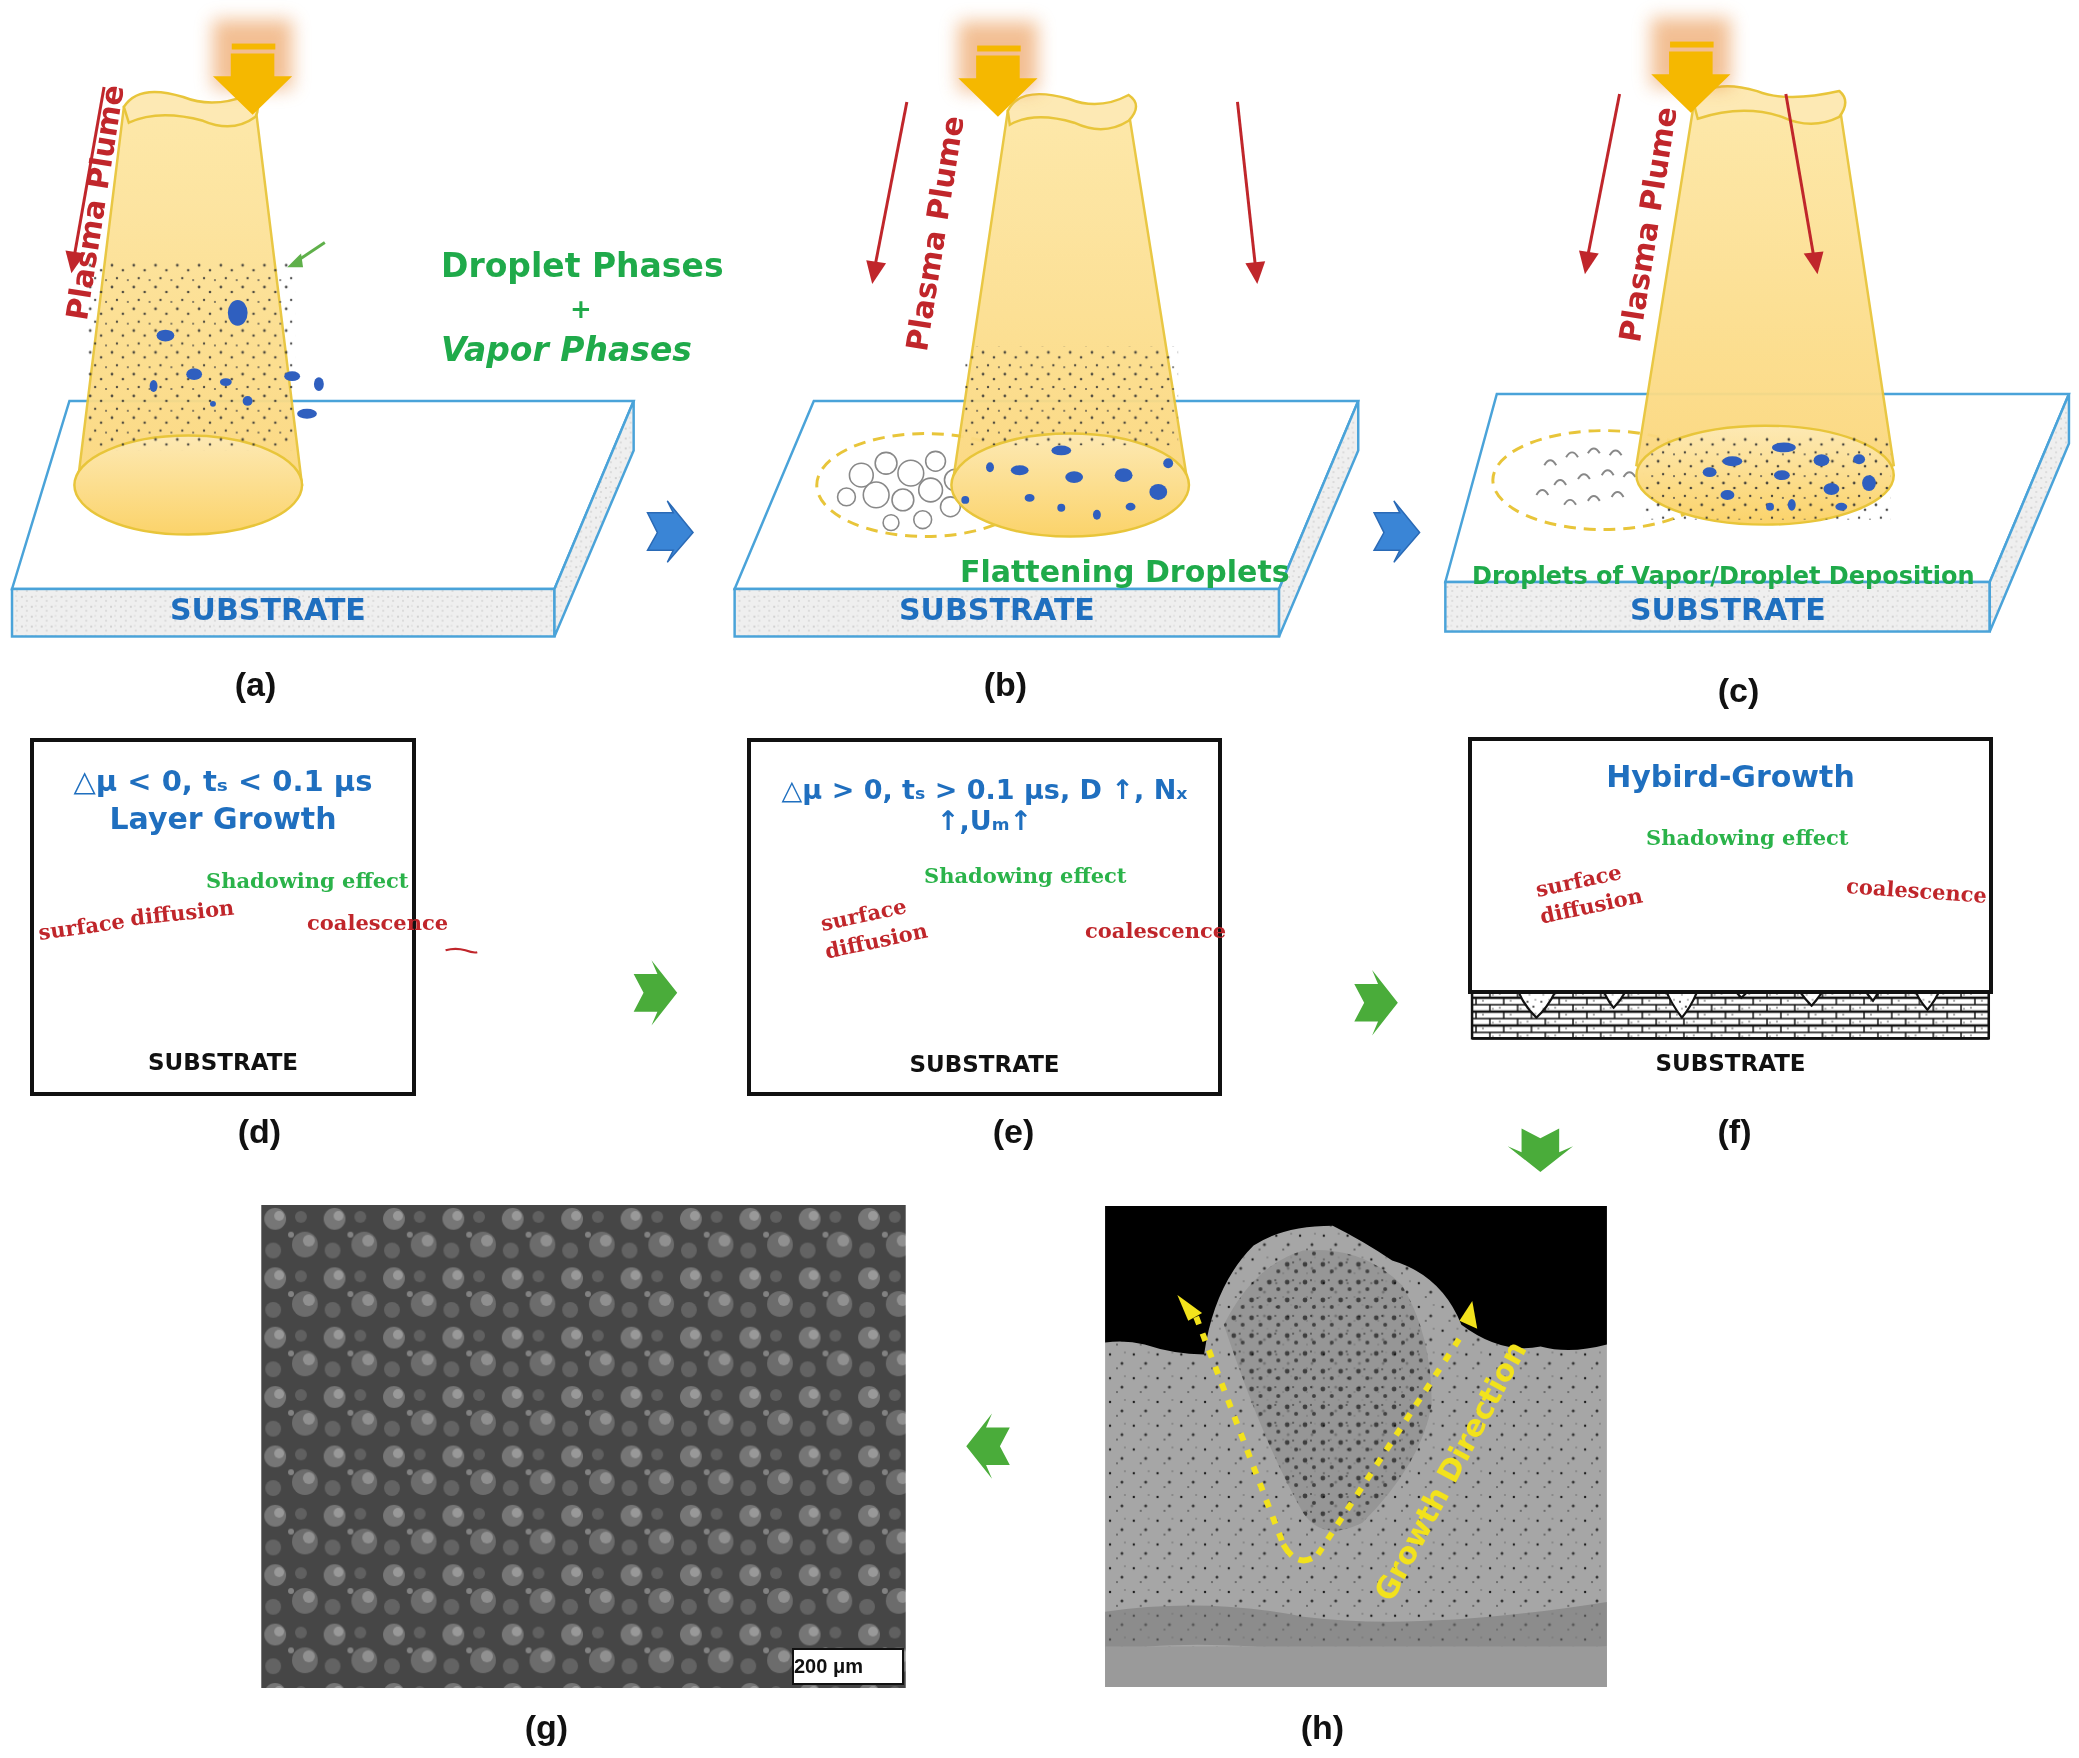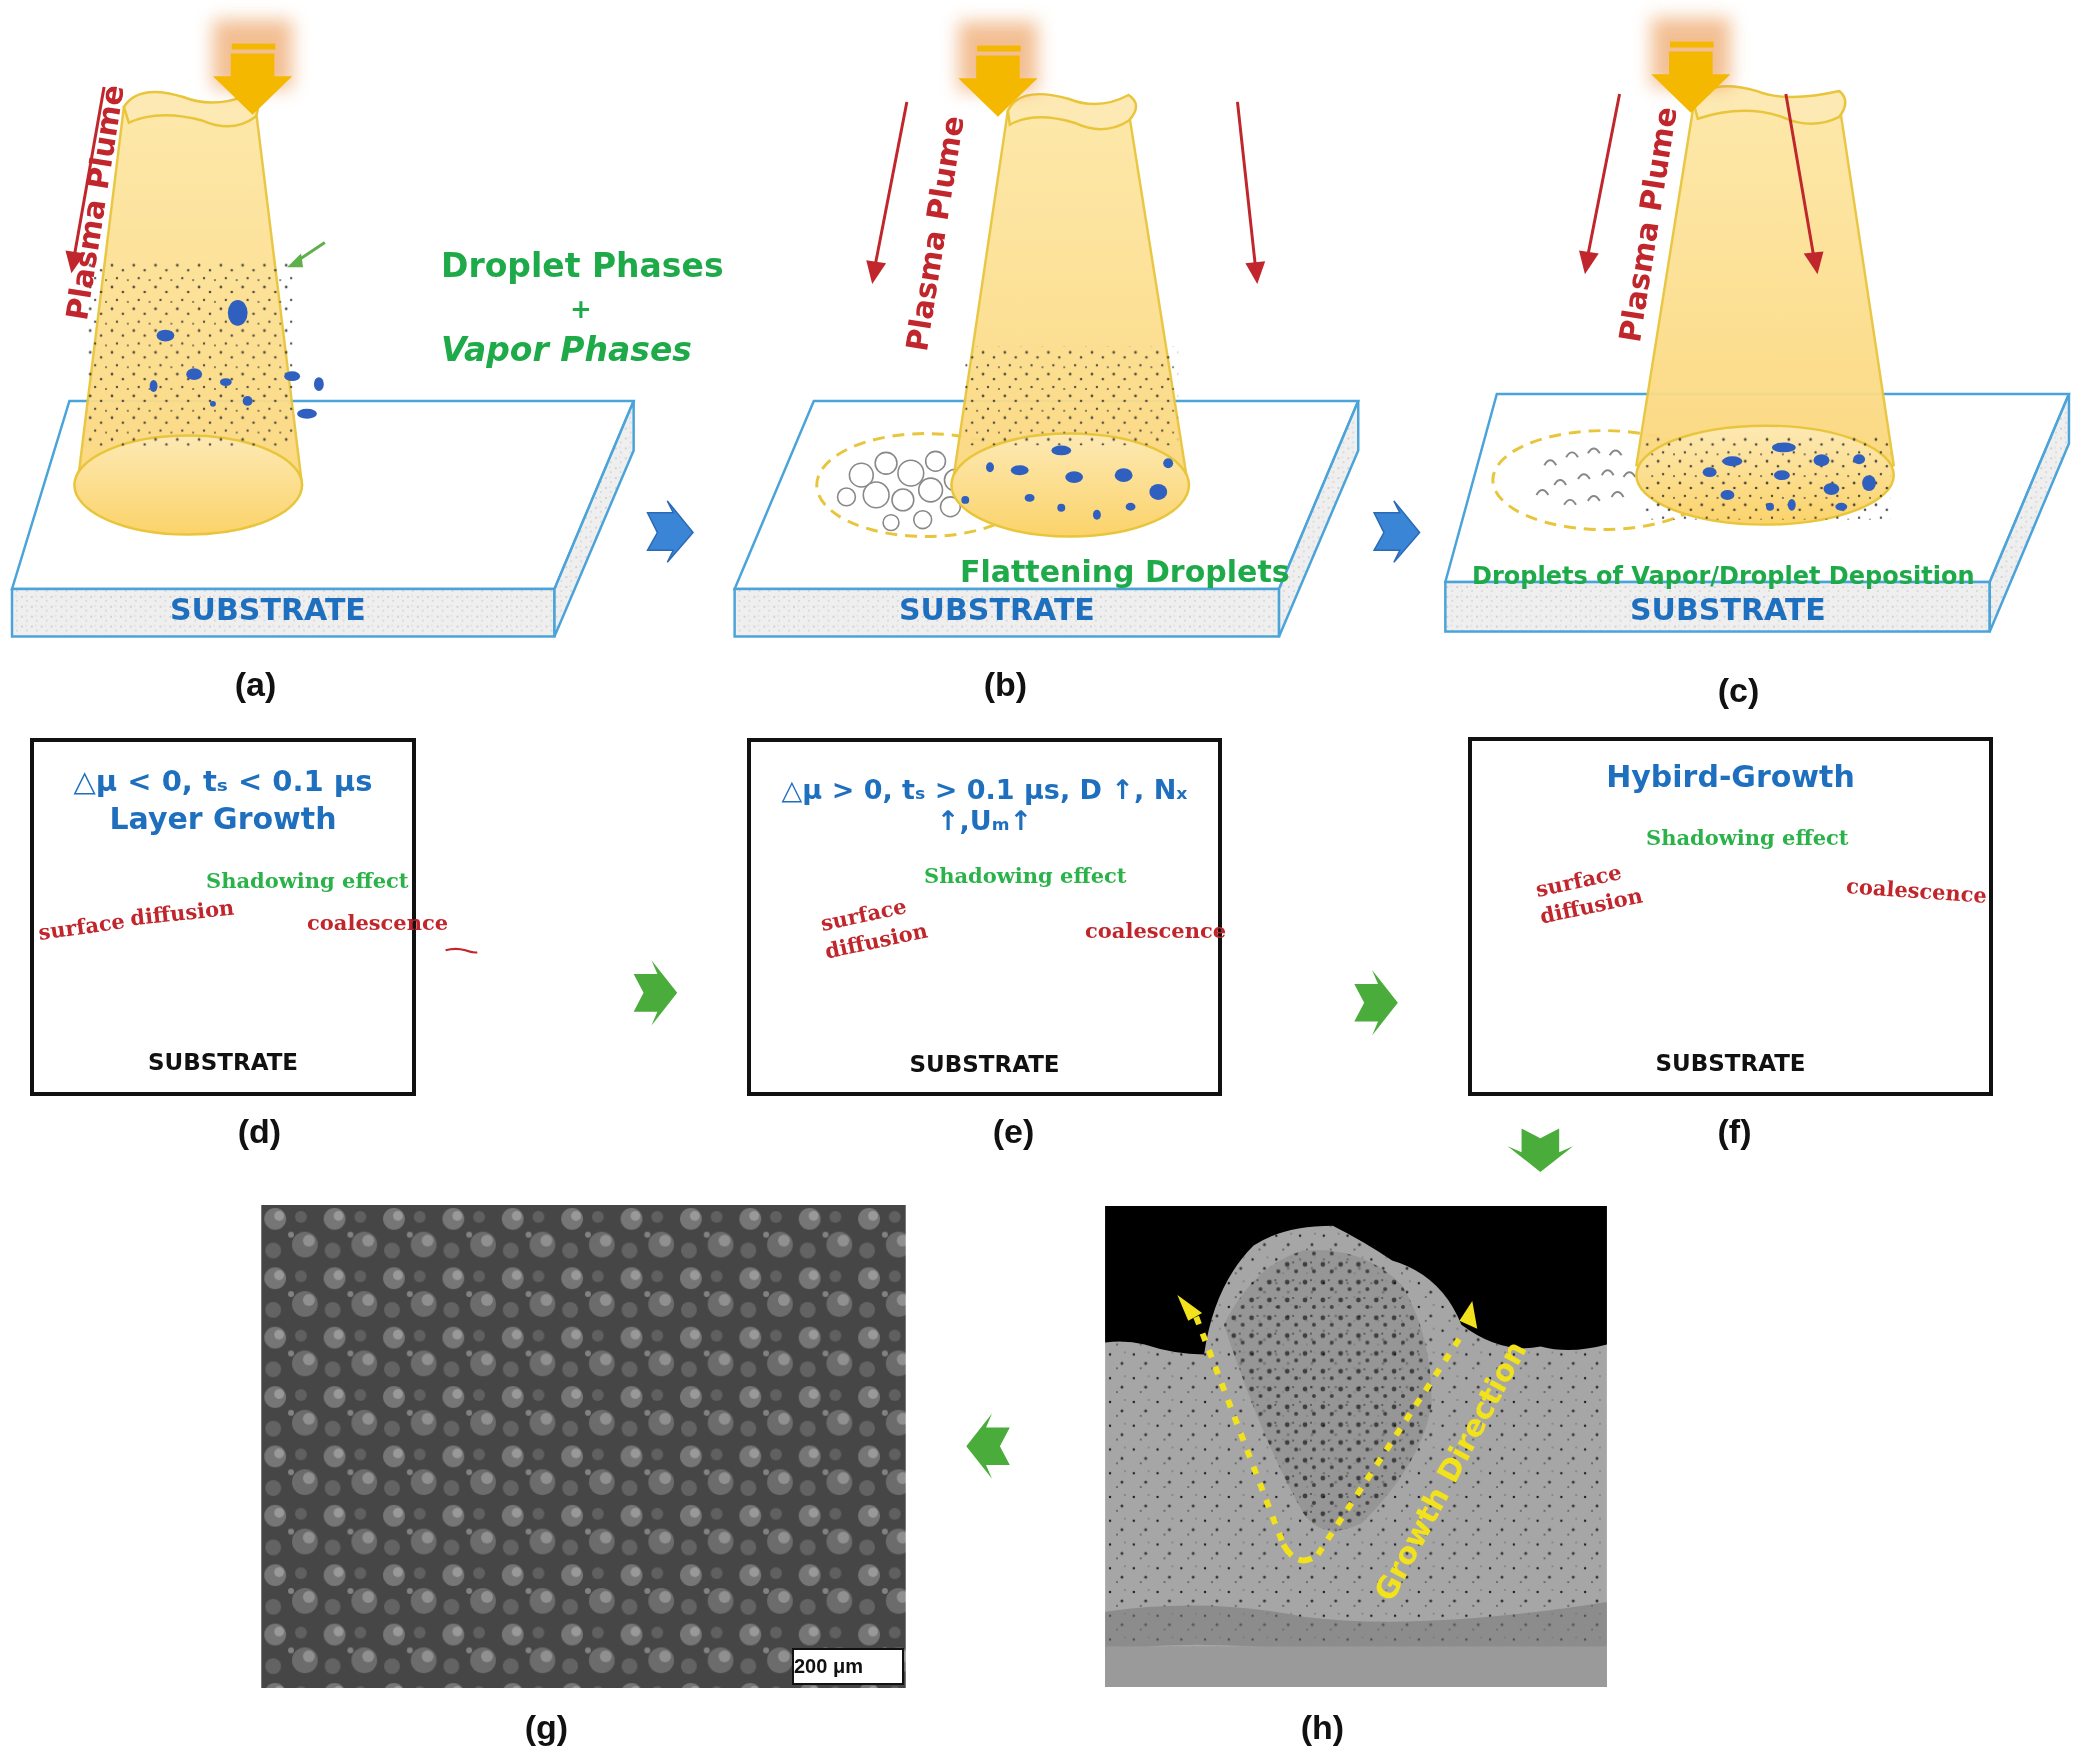--- a/index.html
+++ b/index.html
@@ -341,21 +341,21 @@
 <div class="box" style="left:747px; top:738px; width:475px; height:358px;">
   <div class="eq" style="top:20px; font-size:27px;margin-top:12px;">△μ &gt; 0, tₛ &gt; 0.1 μs, D ↑, Nₓ ↑,Uₘ↑</div>
   <div class="serif-green" style="left:173px; top:121px;">Shadowing effect</div>
   <div class="serif-red" style="left:69px; top:160px; transform:rotate(-12deg);">surface</div>
   <div class="serif-red" style="left:73px; top:186px; transform:rotate(-12deg);">diffusion</div>
   <div class="serif-red" style="left:334px; top:176px;">coalescence</div>
   <div class="substrate-label" style="top:309px;">SUBSTRATE</div>
 </div>
 <div class="panel-label" style="left:974px; top:1112px;">(e)</div>
 
-<div class="box" style="left:1468px; top:737px; width:525px; height:359px;">
+<div class="box" style="left:1468px; top:737px; width:525px; height:257px;">
   <div class="eq" style="top:18px; font-size:30px;">Hybird-Growth</div>
   <div class="serif-green" style="left:174px; top:84px;">Shadowing effect</div>
   <div class="serif-red" style="left:63px; top:127px; transform:rotate(-12deg);">surface</div>
   <div class="serif-red" style="left:67px; top:152px; transform:rotate(-12deg);">diffusion</div>
   <div class="serif-red" style="left:374px; top:137px; transform:rotate(4deg);">coalescence</div>
   <div class="substrate-label" style="top:309px;">SUBSTRATE</div>
 </div>
 <div class="panel-label" style="left:1695px; top:1112px;">(f)</div>
 
 <div class="sem" style="left:261px; top:1205px; width:645px; height:483px;">

